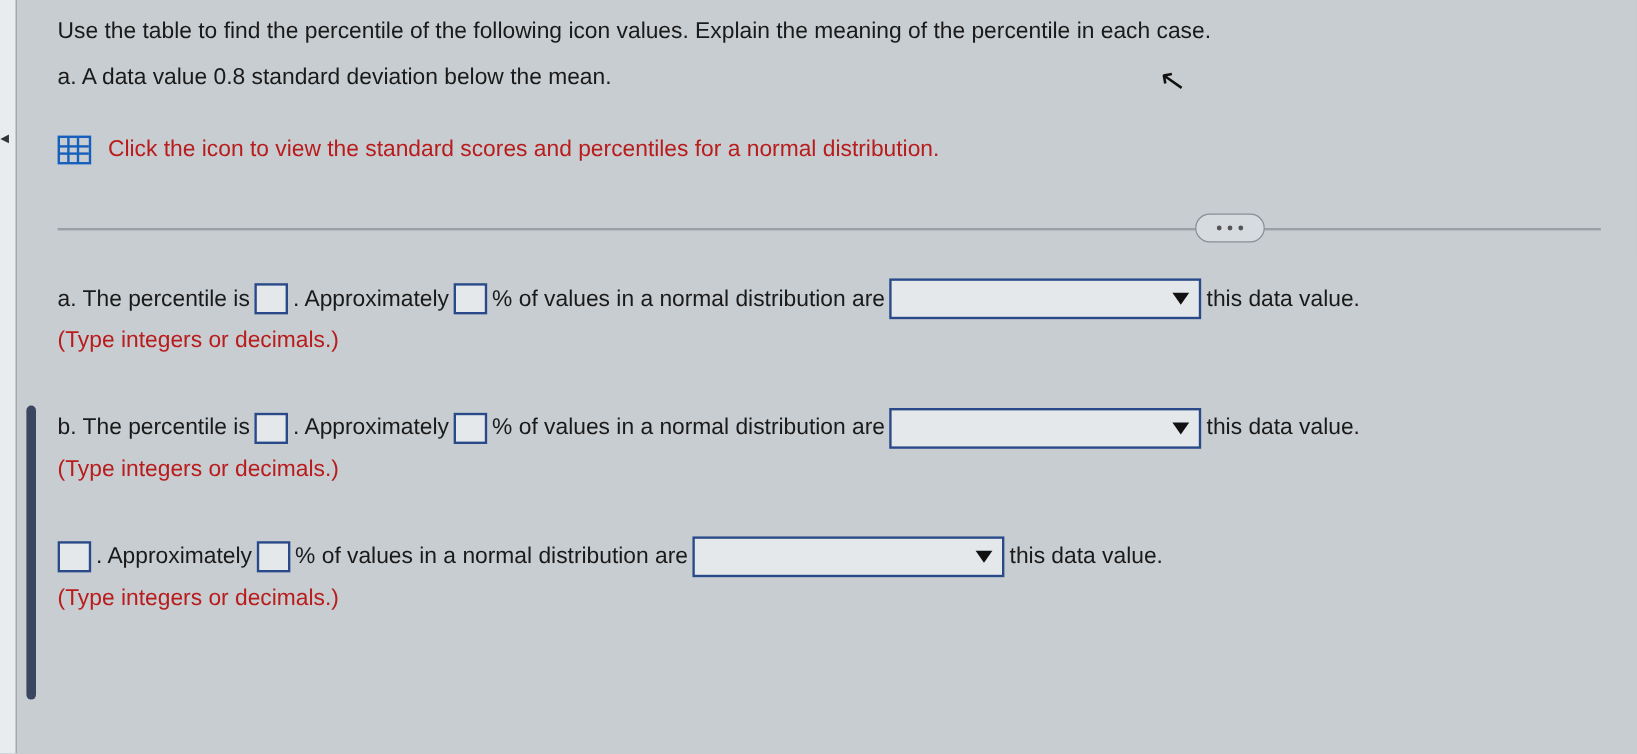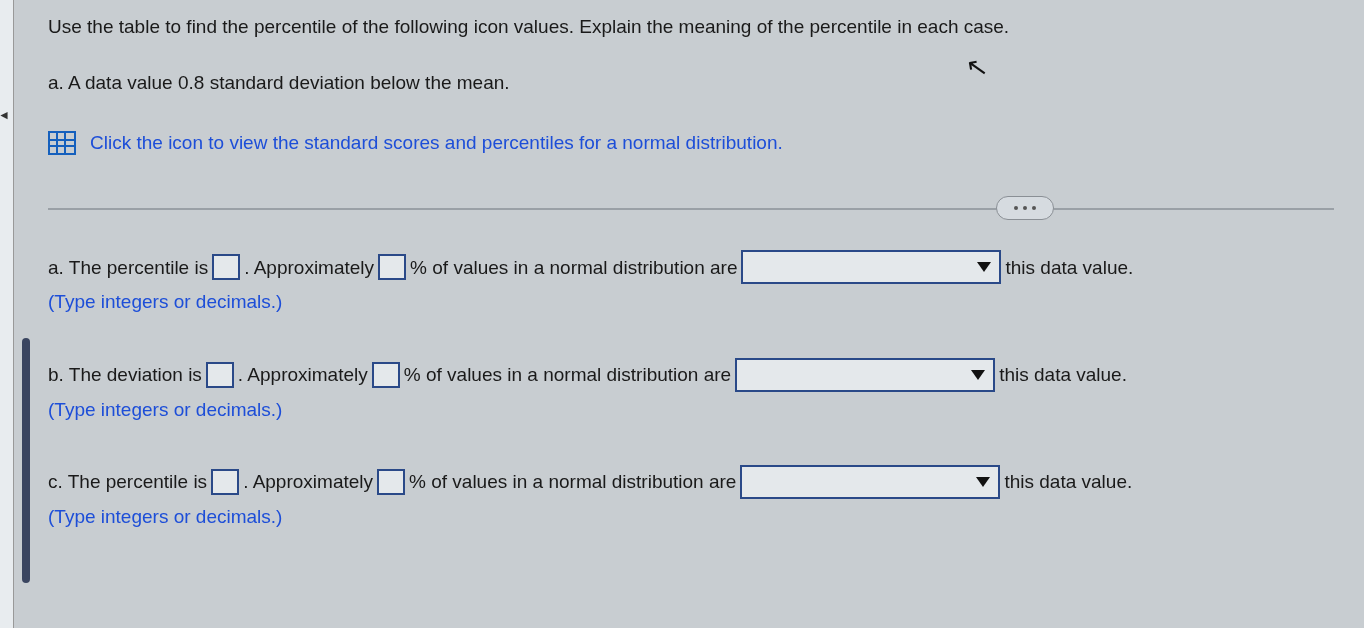--- a/index.html
+++ b/index.html
@@ -21,40 +21,40 @@
       background: #e8ecef;
       border-right: 1px solid #999;
     }
     .left-arrow {
       position: absolute;
       left: -2px; top: 108px;
       color: #333;
       font-size: 12px;
     }
     .question { line-height: 1.6; }
-    .q-list { margin-top: 26px; }
+    .q-list { margin-top: 8px; }
     .q-list div { line-height: 1.55; }
     .link-row {
       margin-top: 30px;
       display: flex;
       align-items: center;
       gap: 14px;
     }
     .table-icon {
       width: 28px; height: 24px;
       display: inline-block;
       border: 2px solid #1560bd;
       background:
         linear-gradient(#1560bd,#1560bd) 0 6px / 100% 2px no-repeat,
         linear-gradient(#1560bd,#1560bd) 0 12px / 100% 2px no-repeat,
         linear-gradient(#1560bd,#1560bd) 6px 0 / 2px 100% no-repeat,
         linear-gradient(#1560bd,#1560bd) 14px 0 / 2px 100% no-repeat,
         #c8cdd1;
     }
-    .link-text { color: #1d4ed8; }
+    .link-text { color: #b91c1c; }
     .hr-gap {
       margin: 50px 0 16px;
       position: relative;
       height: 2px;
       background: #9aa0a6;
     }
     .hr-pill {
       position: absolute;
       right: 280px; top: -12px;
       width: 58px; height: 24px;
@@ -92,21 +92,21 @@
       border: 2px solid #2a4988;
       padding-right: 8px;
     }
     .dropdown .caret {
       width: 0; height: 0;
       border-left: 7px solid transparent;
       border-right: 7px solid transparent;
       border-top: 10px solid #111;
     }
     .hint {
-      color: #1d4ed8;
+      color: #b91c1c;
       margin-top: 2px;
     }
     .cursor {
       position: absolute;
       left: 966px; top: 52px;
       font-size: 26px;
       color: #111;
       transform: rotate(-10deg);
     }
   </style>
@@ -147,36 +147,35 @@
     <span class="dropdown">
       <span class="caret"></span>
     </span>
     <span>this data value.</span>
   </div>
   <div class="hint">(Type integers or decimals.)</div>
 </div>
 
 <div class="answer">
   <div class="answer-row">
-    <span>b. The deviation is</span>
+    <span>b. The percentile is</span>
     <span class="small-input"></span>
     <span>. Approximately</span>
     <span class="small-input"></span>
     <span>% of values in a normal distribution are</span>
     <span class="dropdown">
       <span class="caret"></span>
     </span>
     <span>this data value.</span>
   </div>
   <div class="hint">(Type integers or decimals.)</div>
 </div>
 
 <div class="answer">
   <div class="answer-row">
-    <span>c. The percentile is</span>
     <span class="small-input"></span>
     <span>. Approximately</span>
     <span class="small-input"></span>
     <span>% of values in a normal distribution are</span>
     <span class="dropdown">
       <span class="caret"></span>
     </span>
     <span>this data value.</span>
   </div>
   <div class="hint">(Type integers or decimals.)</div>

